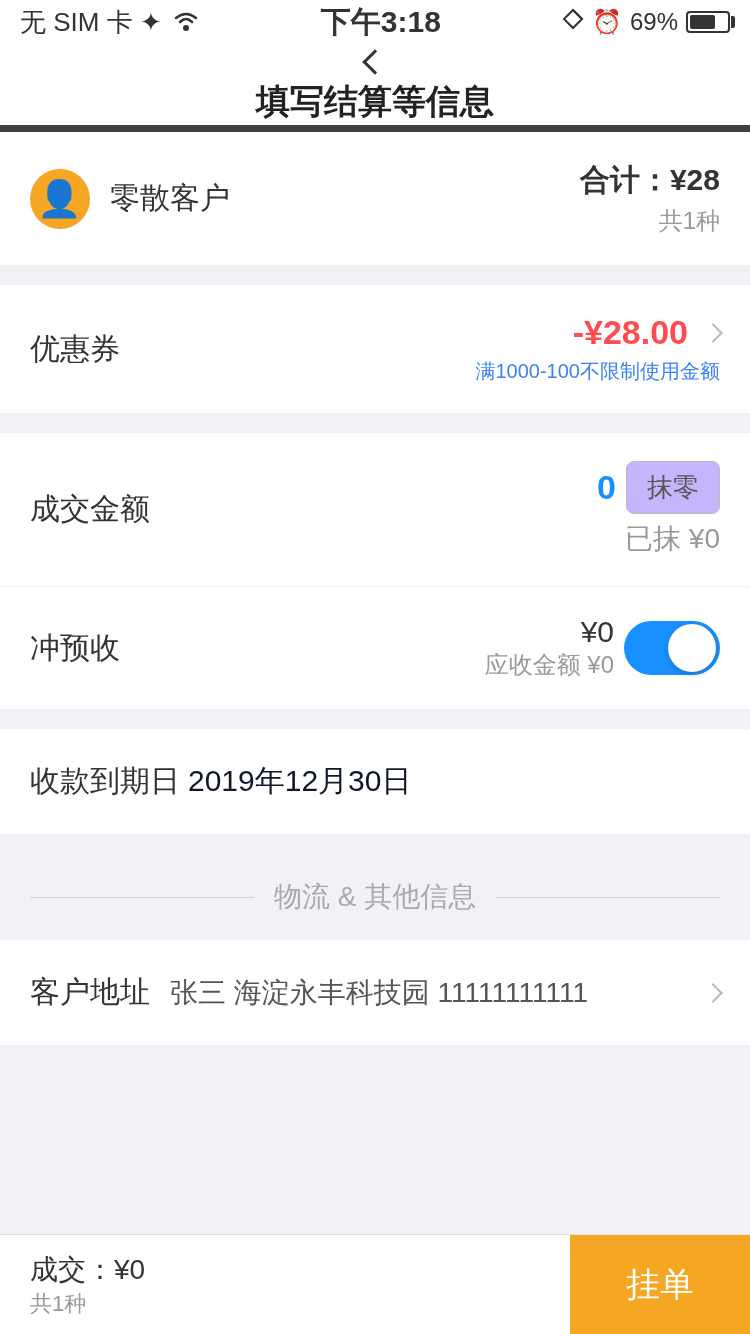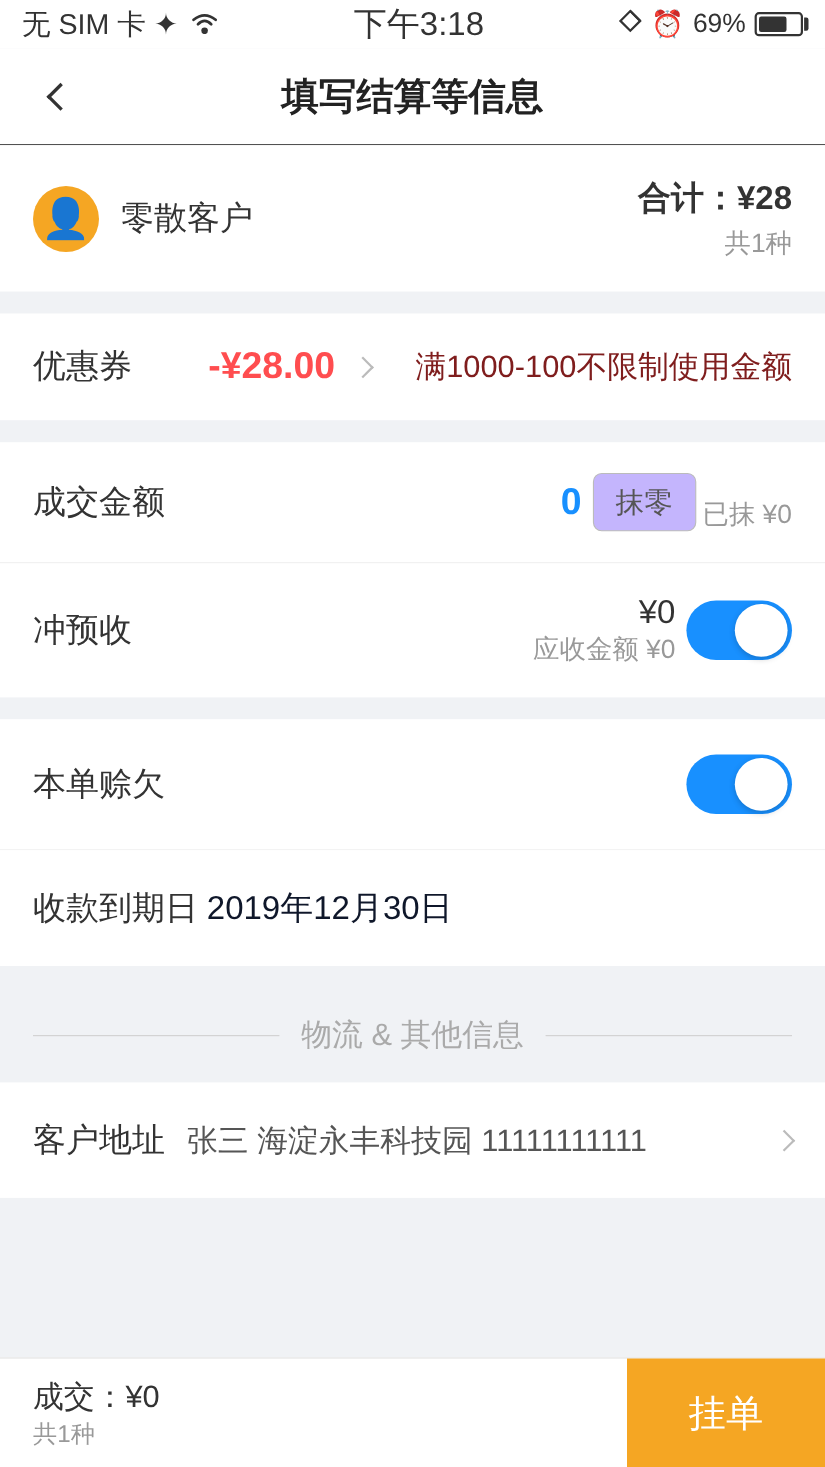--- a/index.html
+++ b/index.html
@@ -20,37 +20,38 @@
       height: 44px;
       background: #fff;
       display: flex;
       align-items: center;
       justify-content: space-between;
       padding: 0 20px;
       font-size: 26px;
       font-weight: 500;
     }
     .status-left { display: flex; align-items: center; gap: 10px; }
-    .status-center { font-size: 30px; font-weight: 400; }
+    .status-center { font-size: 30px; font-weight: 700; }
     .status-right { display: flex; align-items: center; gap: 8px; font-size: 24px; }
     .battery-icon {
       width: 44px; height: 22px; border: 2px solid #333; border-radius: 4px; position: relative; display: inline-flex; align-items: center; padding: 2px;
     }
     .battery-icon::after { content:''; position:absolute; right:-7px; top:50%; transform:translateY(-50%); width:4px; height:12px; background:#333; border-radius:0 2px 2px 0; }
     .battery-fill { height: 100%; width: 69%; background: #333; border-radius: 2px; }
 
     
     .nav-bar {
       width: 100%;
       height: 88px;
       background: #fff;
       display: flex;
       align-items: center;
       padding: 0 30px;
-      border-bottom: 1px solid #404040;
+      border-bottom: 7px solid #404040;
+      flex-direction: column;
     }
     .back-btn {
       width: 50px;
       height: 50px;
       display: flex;
       align-items: center;
       justify-content: center;
       cursor: pointer;
     }
     .back-arrow {
@@ -96,25 +97,25 @@
     .row {
       display: flex;
       align-items: center;
       justify-content: space-between;
       padding: 28px 30px;
       border-top: 1px solid #f0f0f0;
       min-height: 90px;
     }
     .row:first-child { border-top: none; }
     .row-label { font-size: 30px; color: #333; }
-    .row-right { display: flex; align-items: flex-end; gap: 6px; }
+    .row-right { display: flex; flex-direction: column; align-items: flex-end; gap: 6px; }
     .row-right-row { display: flex; align-items: center; gap: 10px; }
 
     .discount-amount { font-size: 34px; color: #ff4d4f; font-weight: 600; }
-    .discount-desc { font-size: 28px; color: #7f1d1d; margin-left: 35px; }
+    .discount-desc { font-size: 20px; color: #3b82f6; margin-left: 35px; }
     .chevron-right {
       width: 14px; height: 14px;
       border-right: 2px solid #bbb;
       border-top: 2px solid #bbb;
       transform: rotate(45deg);
       margin-left: 8px;
     }
 
     
     .deal-amount-input {
@@ -128,21 +129,21 @@
     }
     .round-btn {
       border: 1px solid #bbb;
       border-radius: 8px;
       padding: 8px 20px;
       font-size: 26px;
       color: #555;
       background: #c4b5fd;
       cursor: pointer;
     }
-    .already-deducted { font-size: 24px; color: #999; }
+    .already-deducted { font-size: 28px; color: #999; }
 
     
     .toggle {
       width: 96px; height: 54px; border-radius: 27px; background: #1890ff;
       position: relative; cursor: pointer; flex-shrink: 0;
     }
     .toggle-knob {
       width: 48px; height: 48px; border-radius: 50%; background: #fff;
       position: absolute; top: 3px; right: 4px;
       box-shadow: 0 2px 6px rgba(0,0,0,0.2);
@@ -326,26 +327,20 @@
         </div>
         <div class="toggle">
           <div class="toggle-knob"></div>
         </div>
       </div>
     </div>
   </div>
 </div>
 
 <div class="section">
-  <div class="credit-row">
-    <span class="row-label">本单赊欠</span>
-    <div class="toggle">
-      <div class="toggle-knob"></div>
-    </div>
-  </div>
   <div class="due-date-row">
     <span class="due-date-label">收款到期日</span>
     <span class="due-date-value">2019年12月30日</span>
   </div>
 </div>
 
 <div class="logistics-header">
   <div class="logistics-line"></div>
   <span class="logistics-text">物流 &amp; 其他信息</span>
   <div class="logistics-line"></div>

